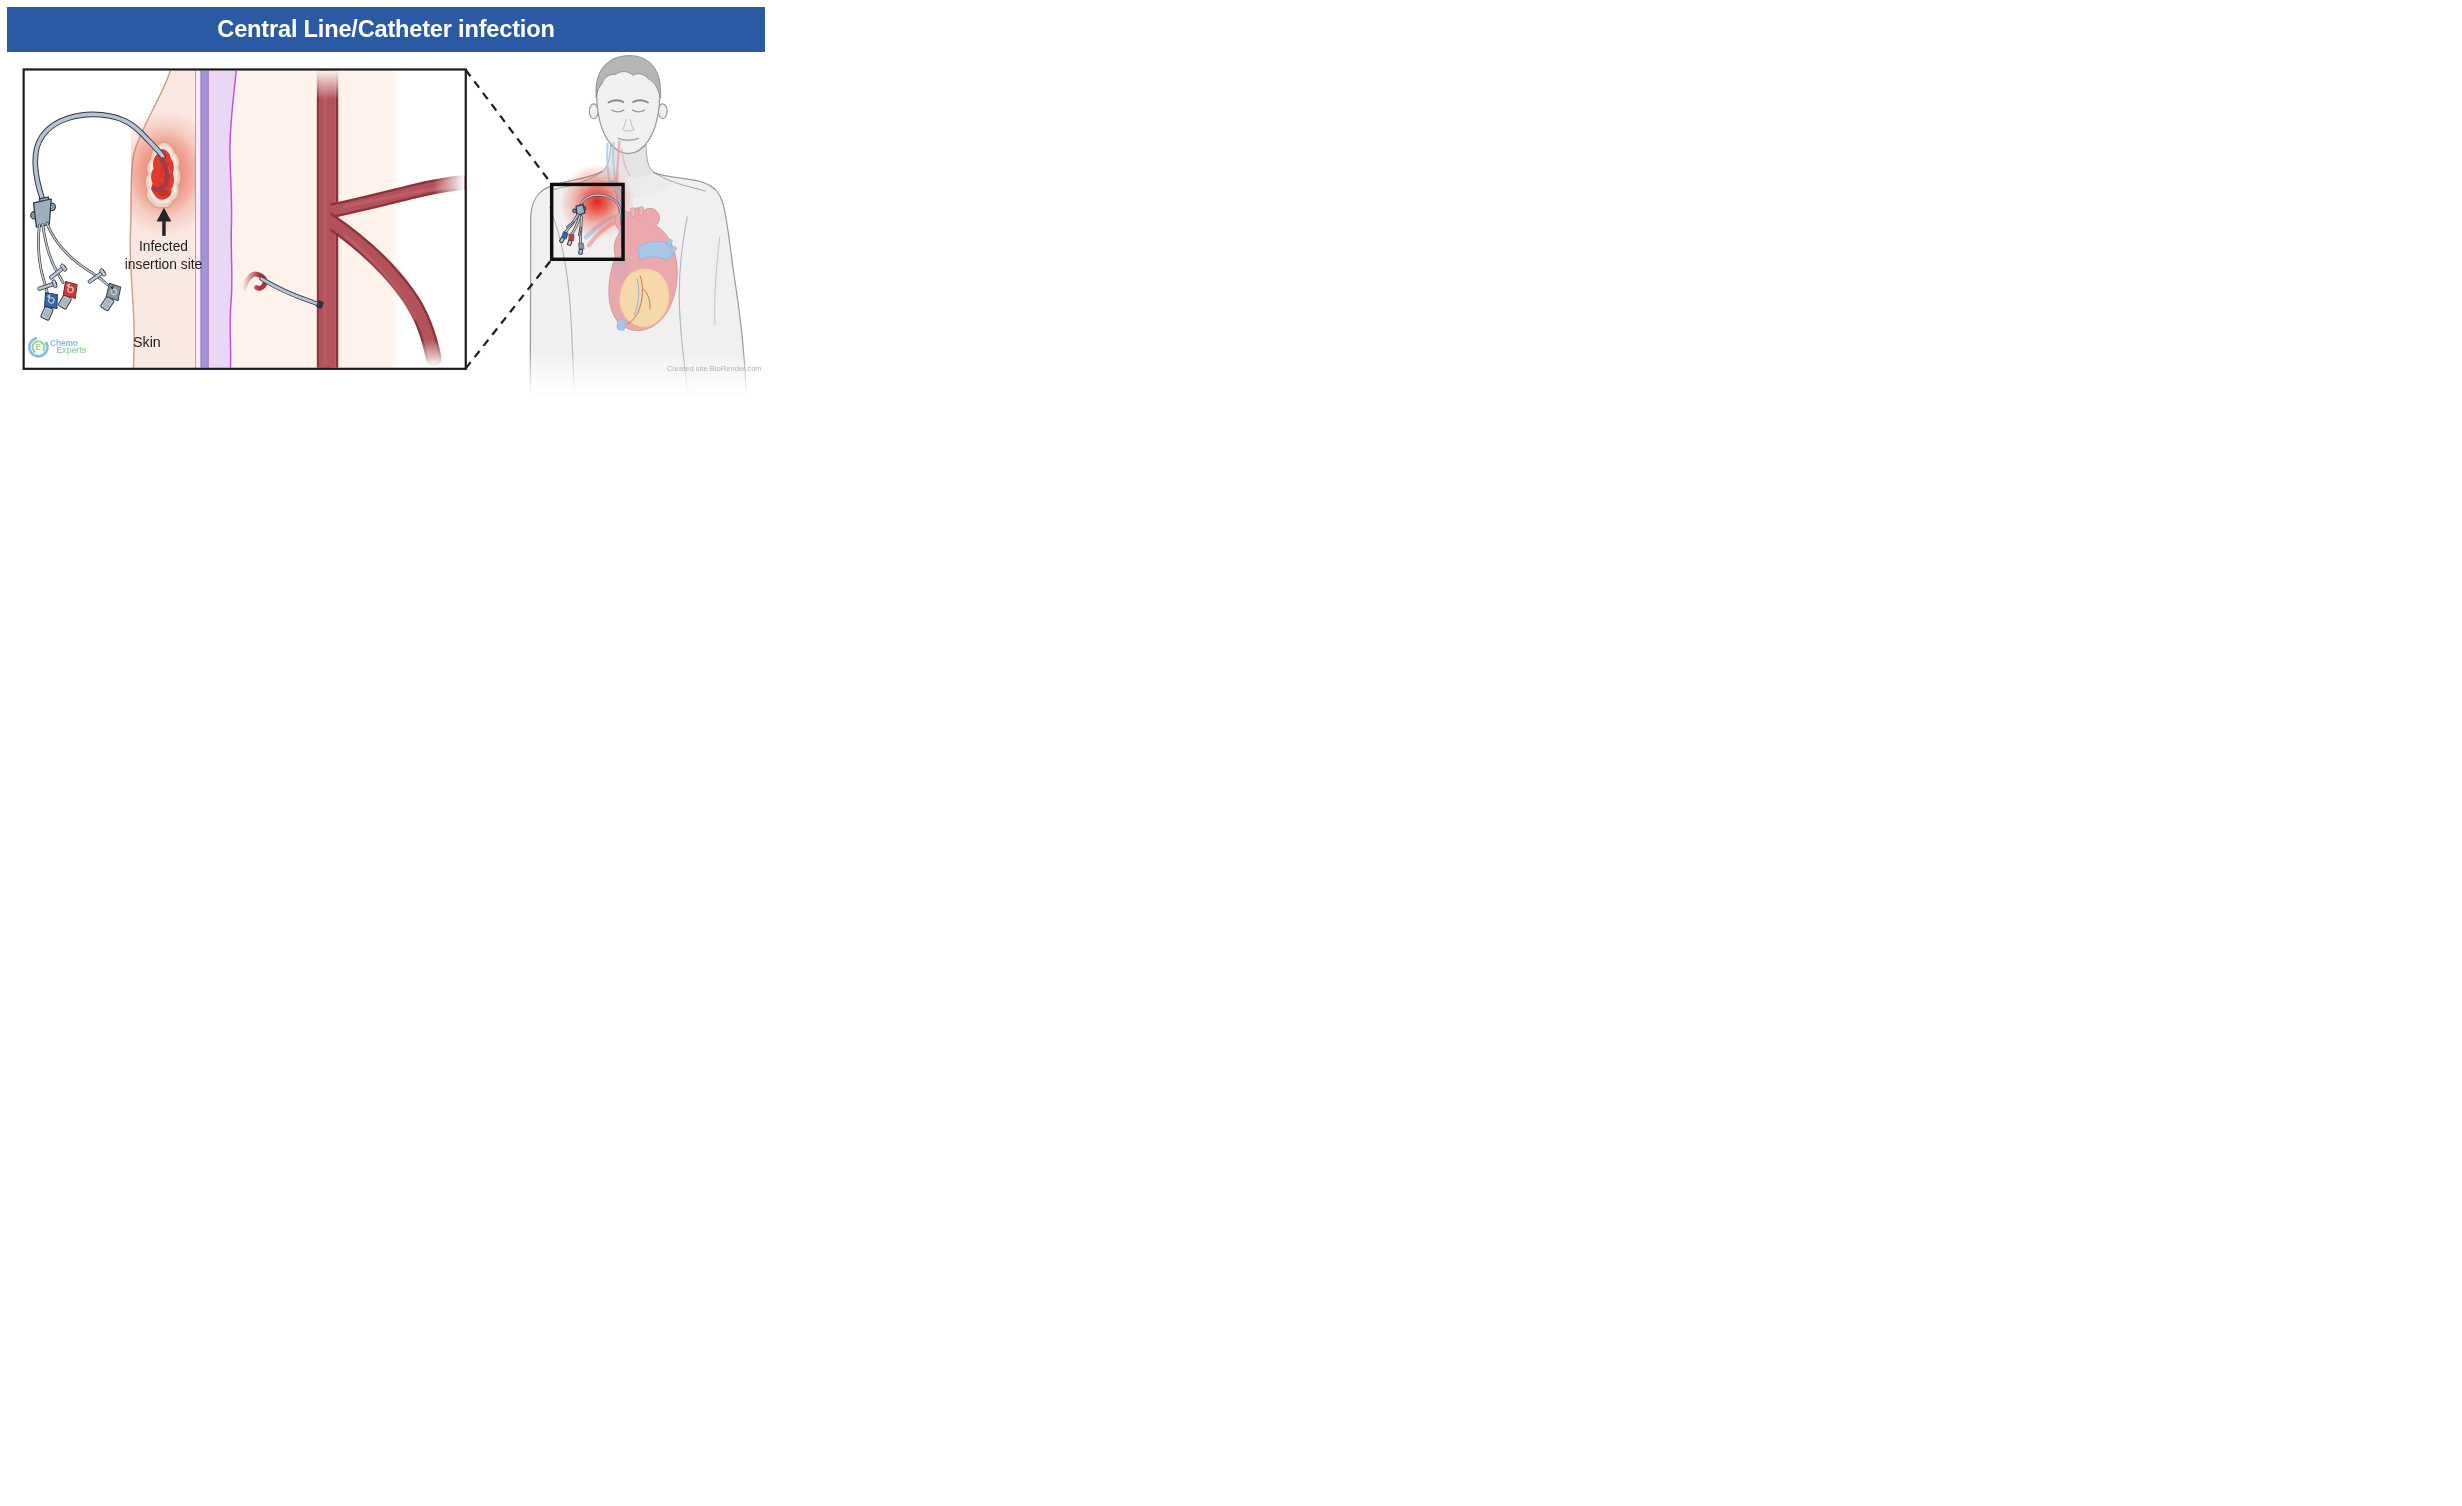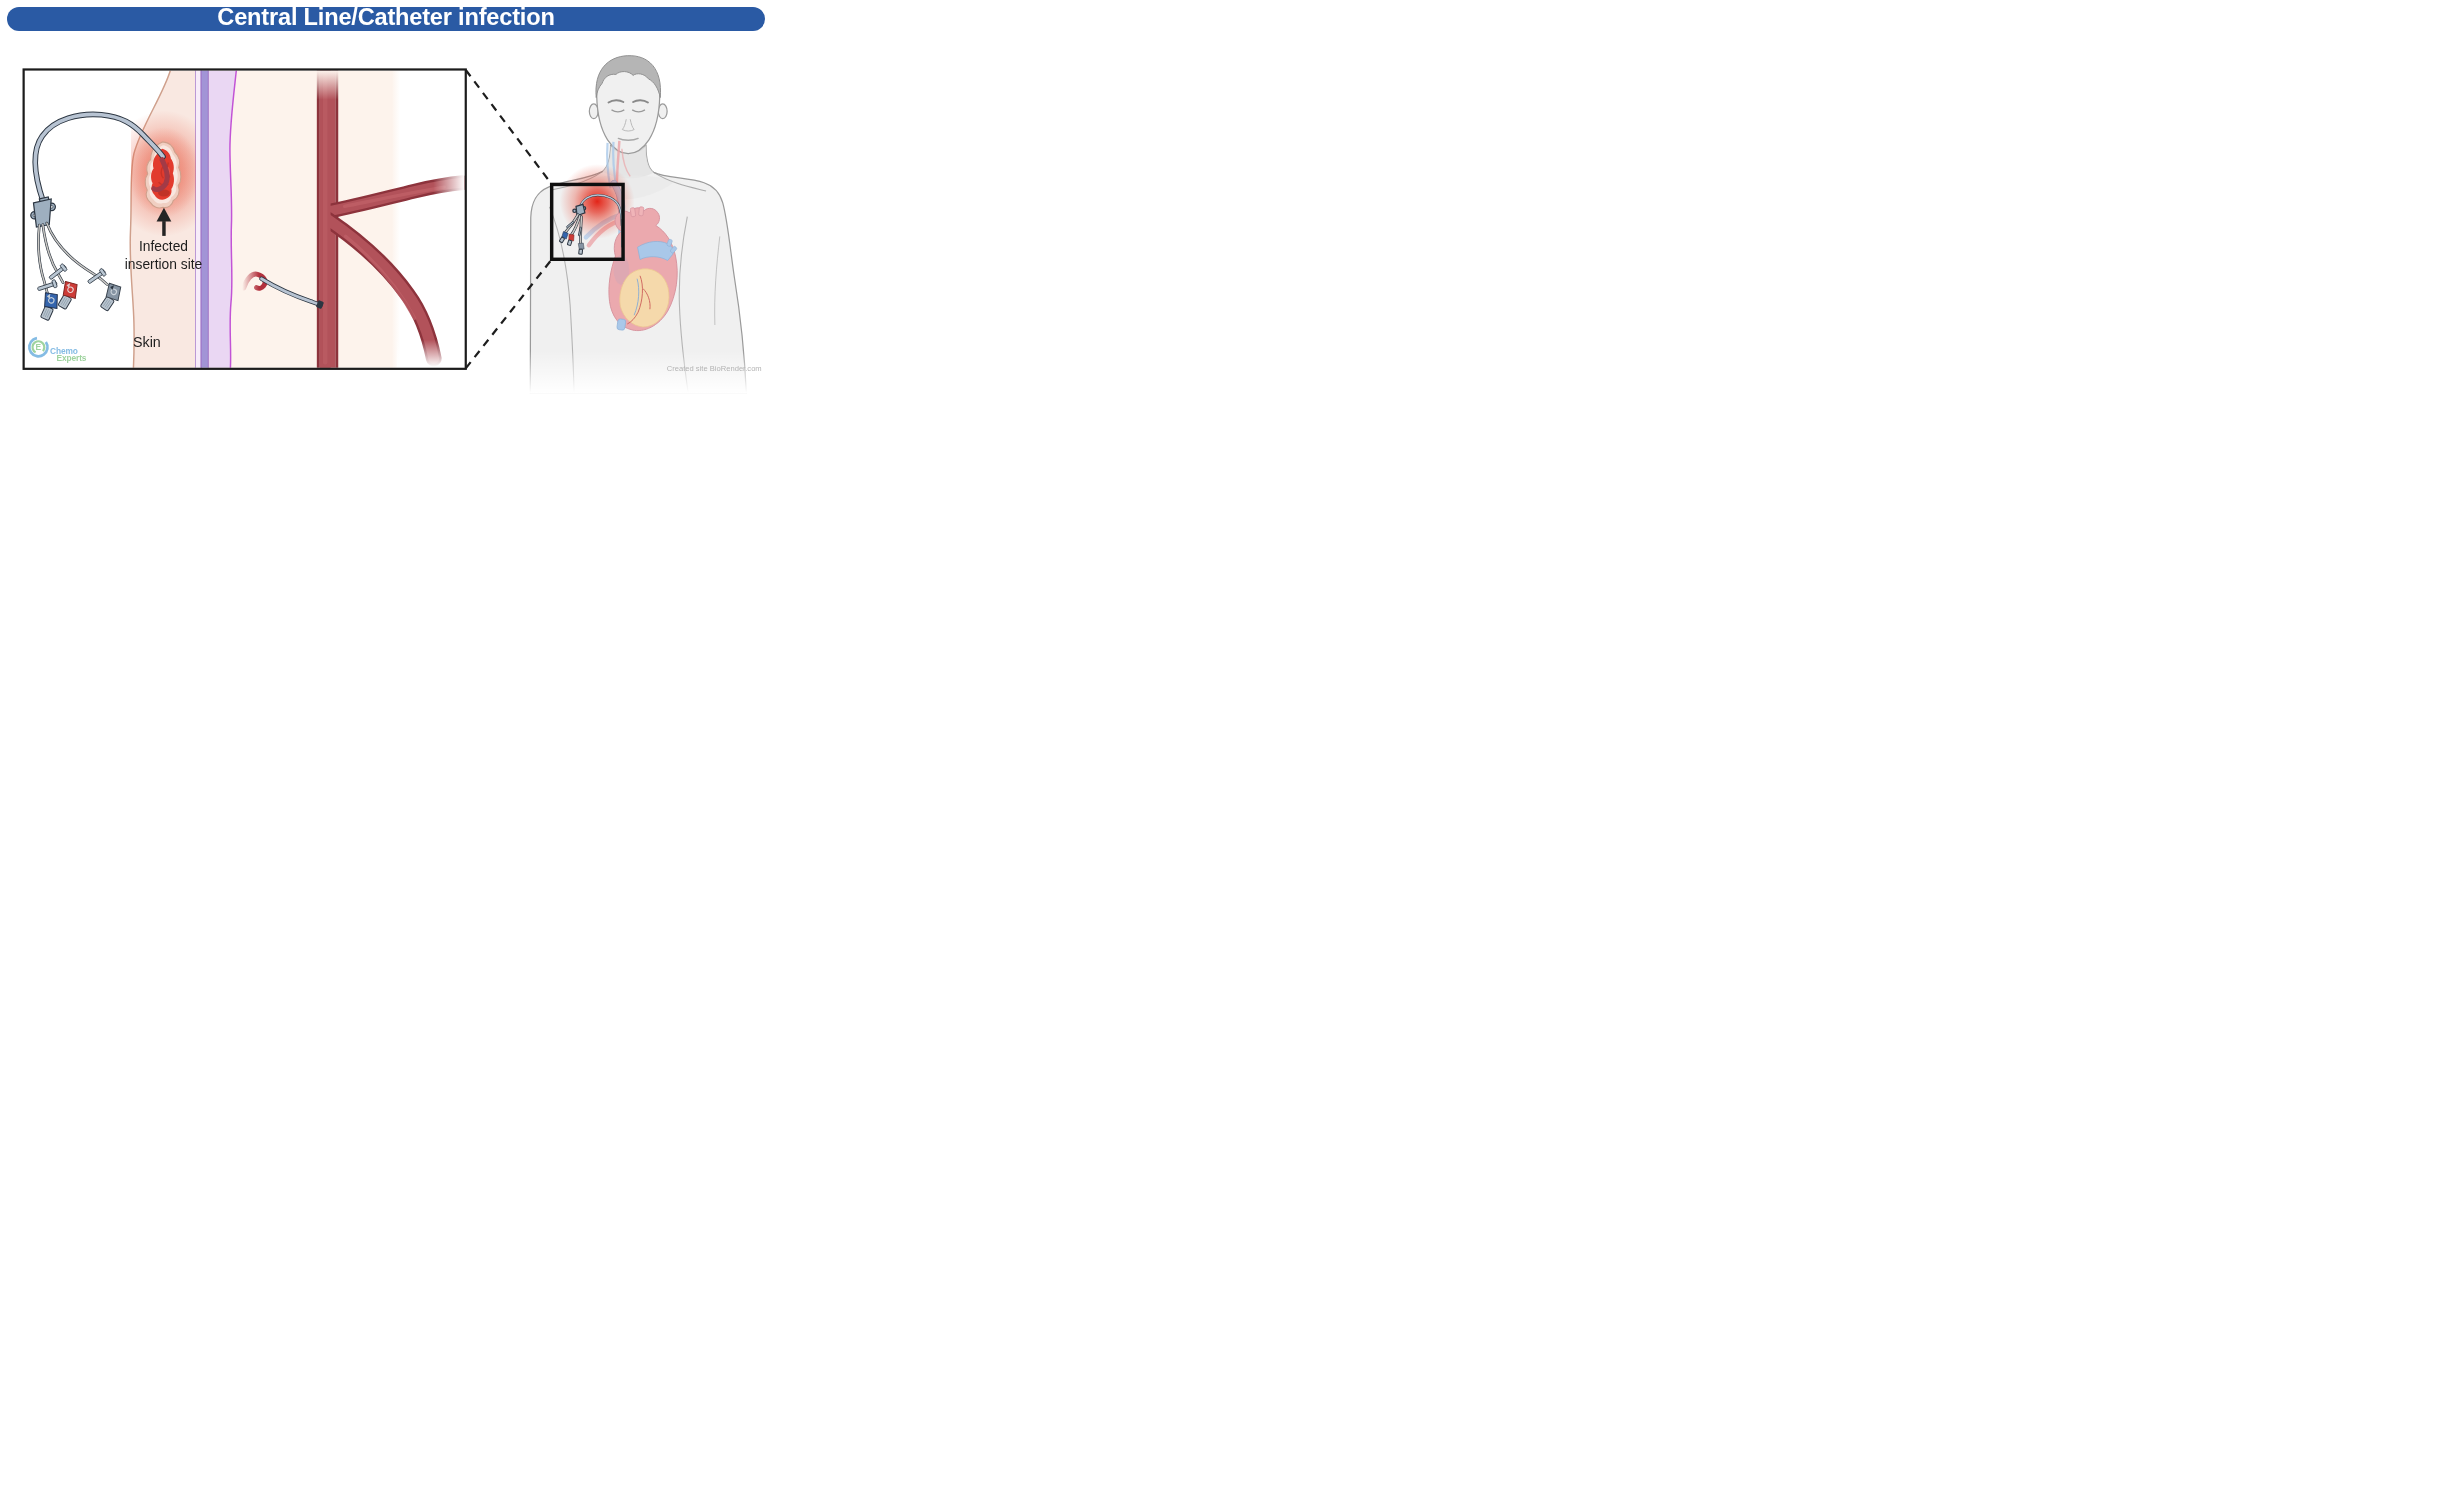--- a/index.html
+++ b/index.html
@@ -1,28 +1,28 @@
 <!DOCTYPE html>
 <html lang="en" style="--banner-blue: #2a5aa4; --box-border: #1c1c1c; --label-dark: #1d1d1d; --skin-peach: #f9e8e1; --skin-edge: #cfa08c; --stripe-light: #f7ecf9; --stripe-purple: #a294d6; --stripe-outline: #9c6cc3; --lavender: #ead7f3; --lavender-edge: #c253d6; --cream: #fdf3ec; --vessel-core: #b2525a; --vessel-edge: #8d333c; --wound-red: #e23b2e; --wound-dark: #b43125; --catheter-gray: #b7c3d2; --catheter-outline: #2c3642; --lumen-blue: #3565ad; --lumen-red: #cd3b37; --lumen-gray: #8694a3; --clamp-gray: #b9c6d2; --figure-fill: #f0f0f0; --figure-outline: #9a9a9a; --hair-gray: #b5b5b5; --vein-blue: #a9c8e9; --artery-pink: #eba6aa; --heart-pink: #eba9ae; --heart-yellow: #f6dcab; --glow-red: #e21a0d; --logo-blue: #85bce4; --logo-green: #9fd39f; --credit-gray: #b3b3b3;font-size:7.9px"><head>
 <meta charset="utf-8">
 <style>
   html,body{margin:0;padding:0;background:#fff;}
   .page{position:relative;width:772px;height:394px;background:#fff;overflow:hidden;
         font-family:"Liberation Sans", sans-serif;}
-  .banner{position:absolute;left:6.9px;right:6.9px;top:6.9px;height:24px;
-          background:var(--banner-blue);display:flex;align-items:flex-end;justify-content:center;border-radius:13px;}
+  .banner{position:absolute;left:6.9px;right:6.9px;top:6.9px;height:45px;
+          background:var(--banner-blue);display:flex;align-items:center;justify-content:center;}
   .banner h1{margin:0;color:#fff;font-size:23.6px;font-weight:bold;letter-spacing:-0.2px;}
   svg{position:absolute;left:0;top:0;}
   .label{position:absolute;color:var(--label-dark);font-weight:normal;}
   .infected-label{left:124px;top:238px;width:79px;text-align:center;
                   font-size:13.8px;line-height:18px;}
   .skin-label{left:133px;top:334px;width:60px;text-align:left;font-size:14.3px;}
   .credit{position:absolute;right:10.3px;top:364px;font-size:7.6px;color:var(--credit-gray);}
   .logo-words{position:absolute;left:50px;top:340px;font-weight:bold;font-size:8.4px;
-              line-height:7.4px;letter-spacing:-0.1px;margin-top:8px;}
+              line-height:7.4px;letter-spacing:-0.1px;}
   .logo-words .w1{color:var(--logo-blue);}
   .logo-words .w2{color:var(--logo-green);margin-left:6.4px;text-align:right;}
   
   .outl{stroke:var(--catheter-outline);fill:none;stroke-linecap:round;}
   .tube{stroke:var(--catheter-gray);fill:none;stroke-linecap:round;}
   .lum-o{stroke:var(--catheter-outline);fill:none;stroke-width:5.5px;stroke-linecap:round;}
   .lum-c{stroke:#cbc9c5;fill:none;stroke-width:3px;stroke-linecap:round;}
   .hubfill{fill:#9eafbf;stroke:var(--catheter-outline);stroke-width:2.5px;}
   .clampc{fill:var(--clamp-gray);stroke:var(--catheter-outline);stroke-width:1.6px;}
   .ribbed{fill:#b9c4cf;stroke:var(--catheter-outline);stroke-width:2px;}

